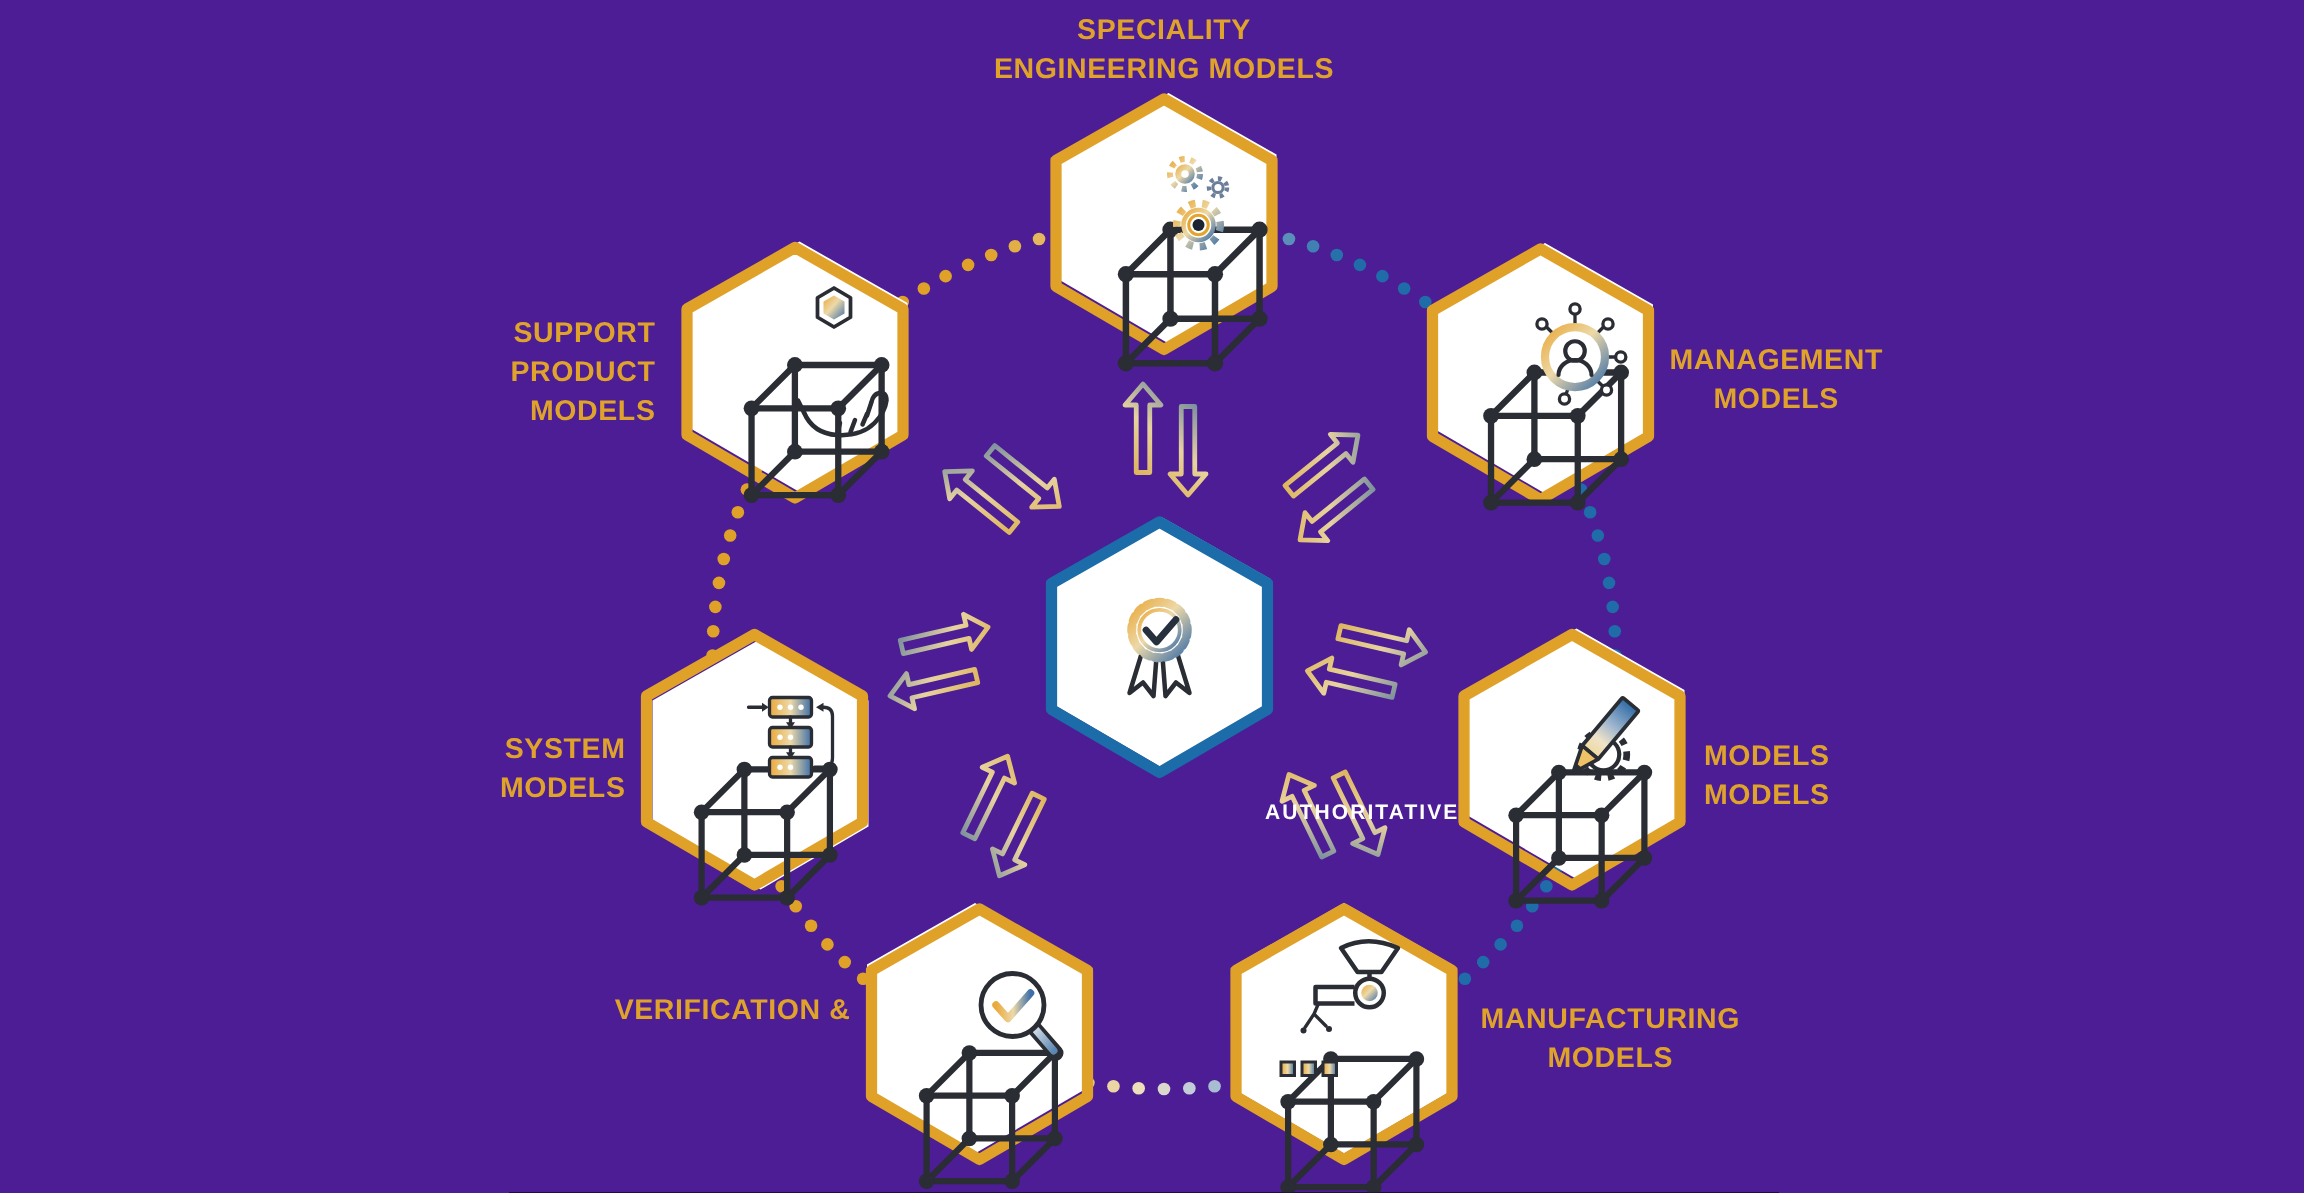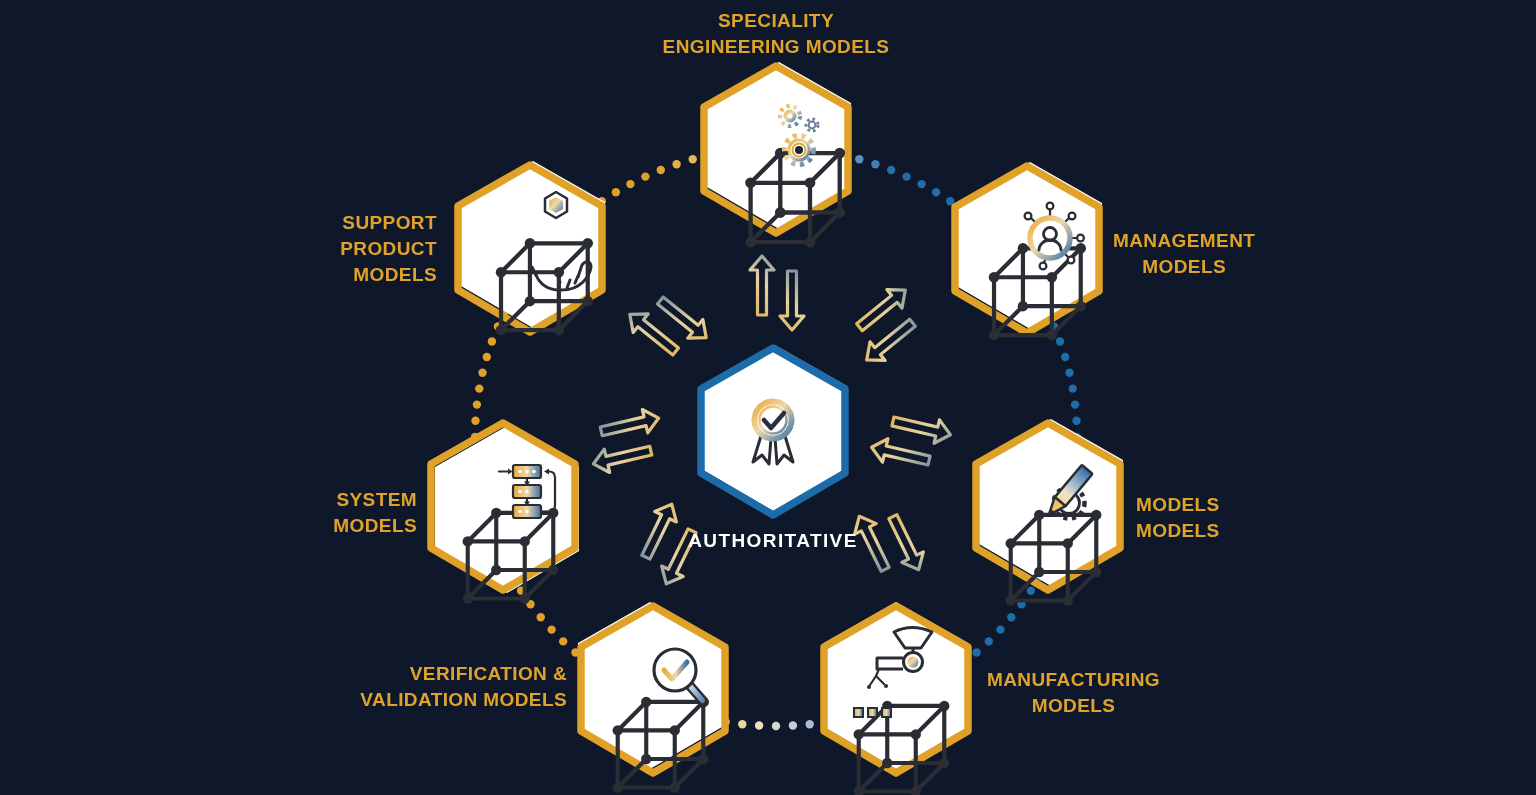--- a/index.html
+++ b/index.html
@@ -1,29 +1,29 @@
 <!DOCTYPE html>
 <html><head>
 <meta charset="utf-8">
 <style>
   html,body{margin:0;padding:0;background:#000;}
-  .stage{position:relative;width:1536px;height:795px;background:#0f172a;overflow:hidden;
+  .stage{position:relative;width:1536px;height:795px;background:#4c1d95;overflow:hidden;
          font-family:"Liberation Sans",sans-serif;}
   .layer{position:absolute;left:0;top:0;}
   .hex{position:absolute;width:180px;height:200px;overflow:visible;}
   .hexfill{fill:#ffffff;}
   .hexring{fill:none;stroke-width:7.5;stroke-linejoin:round;}
   .ring-gold{stroke:#DFA128;}
   .ring-blue{stroke:#1B6CA8;}
   .lbl{position:absolute;font-weight:bold;font-size:19px;line-height:26px;
        letter-spacing:0.4px;color:#DFA32B;white-space:nowrap;}
   .lbl.center-text{text-align:center;}
   .lbl.right-text{text-align:right;}
   .lbl.left-text{text-align:center;}
-  .lbl.white{color:#ffffff;font-size:19px;line-height:28px;letter-spacing:1.4px;}
+  .lbl.white{color:#ffffff;font-size:14px;line-height:28px;letter-spacing:1.4px;text-align:right;}
   .ic{fill:none;stroke:#2A2D33;stroke-width:3;stroke-linejoin:round;stroke-linecap:round;}
   .icthin{fill:none;stroke:#2A2D33;stroke-width:2.2;stroke-linejoin:round;stroke-linecap:round;}
 </style>
 </head>
 <body>
 
 <svg style="position:absolute;width:0;height:0" aria-hidden="true">
   <defs>
     <linearGradient id="gradGB" x1="0" y1="0" x2="1" y2="1">
       <stop offset="0" stop-color="#E9A93C"></stop>
@@ -401,21 +401,20 @@
     <div>MODELS</div>
   </div>
 
   <div class="lbl left-text" style="left:1136px;top:492px">
     <div>MODELS</div>
     <div>MODELS</div>
   </div>
 
   <div class="lbl right-text" style="left:307px;top:661px;width:260px">
     <div>VERIFICATION &amp;</div>
-    <div>VALIDATION MODELS</div>
   </div>
 
   <div class="lbl left-text" style="left:987px;top:667px">
     <div>MANUFACTURING</div>
     <div>MODELS</div>
   </div>
 
   <div class="lbl white center-text" style="left:573px;top:527px;width:400px">
     <div>AUTHORITATIVE</div>
   </div>

